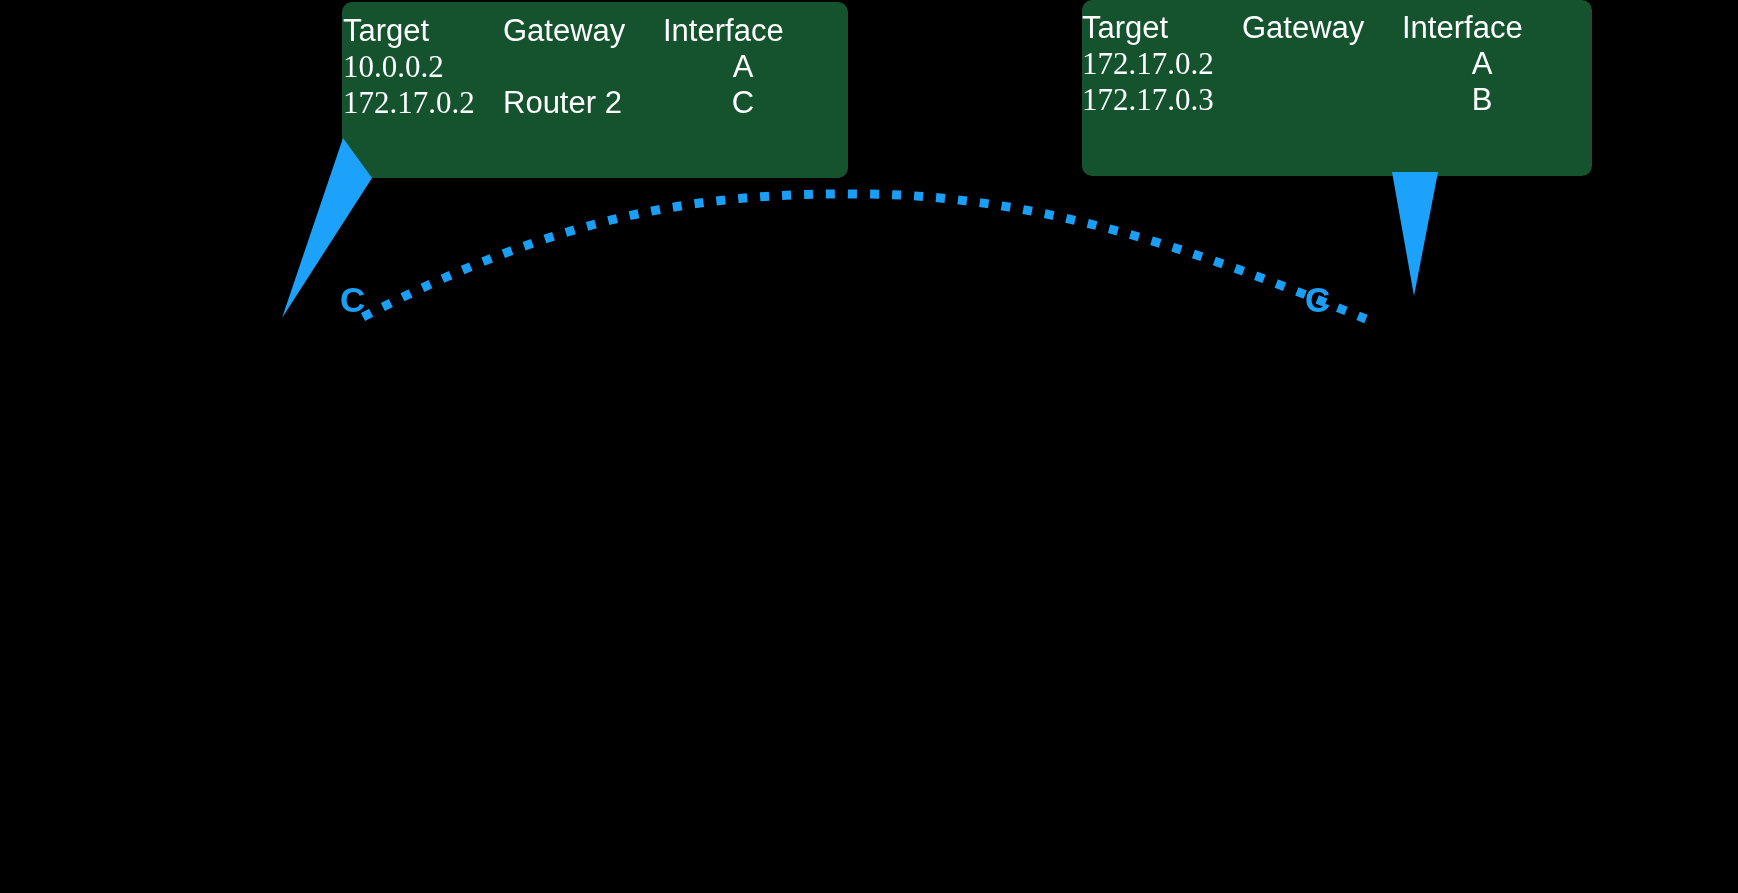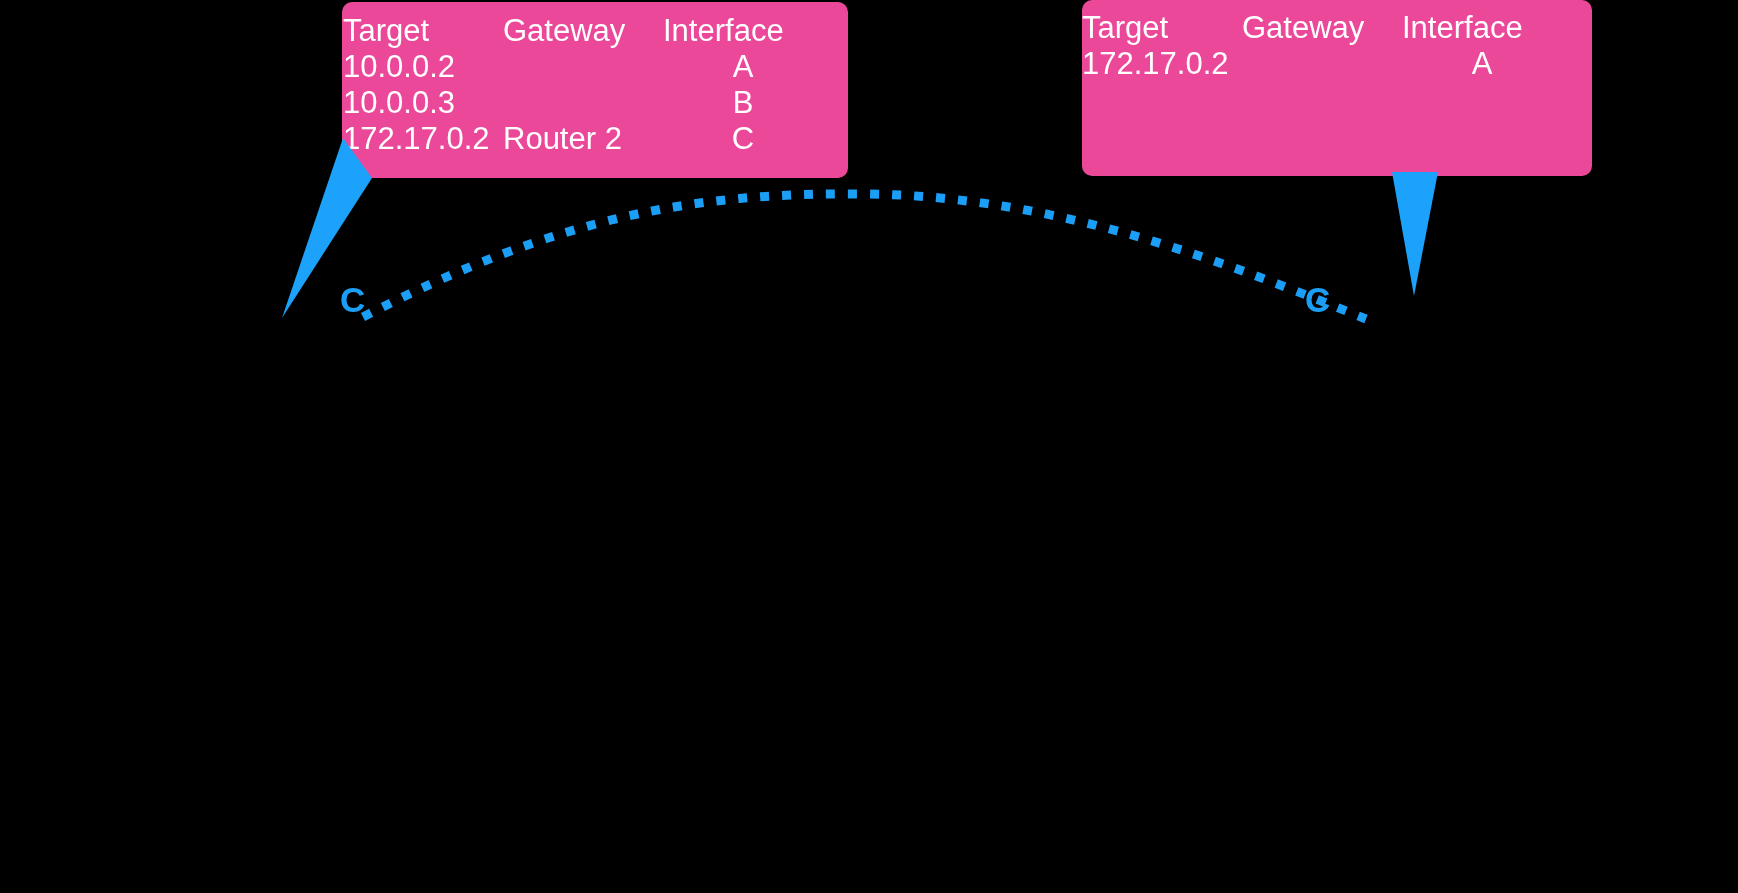--- a/index.html
+++ b/index.html
@@ -14,21 +14,21 @@
   #stage {
     position: relative;
     width: 1738px;
     height: 893px;
     background: #000000;
     overflow: hidden;
   }
   
   .callout {
     position: absolute;
-    background: #ec4899;
+    background: #14532d;
     border-radius: 10px;
     box-sizing: border-box;
     color: #ffffff;
   }
   .callout-left {
     left: 342px;
     top: 2px;
     width: 506px;
     height: 176px;
     border-radius: 10px;
@@ -54,21 +54,21 @@
     color: #ffffff;
   }
   .rt-table td, .rt-table th {
     padding: 0;
     font-weight: normal;
     height: 36px;
     vertical-align: middle;
     white-space: nowrap;
   }
   .rt-table th { text-align: left; }
-  .col-target   { width: 186px; text-align: left;   padding-left: 2px; }
+  .col-target   { width: 186px; text-align: left;   padding-left: 2px; font-family: Liberation Serif, serif; }
   .col-gateway  { width: 156px; text-align: left; }
   .col-iface    { width: 120px; text-align: center; }
   .hd-target  { text-align: left; padding-left: 2px; }
   .hd-gateway { text-align: center; }
   .hd-iface   { text-align: center; margin-top: 48px; }
   .rt-inner {
     position: absolute;
     left: 1px;
     top: 11px;
     width: 480px;
@@ -117,25 +117,20 @@
             <th class="hd-iface">Interface</th>
           </tr>
         </thead>
         <tbody>
           <tr>
             <td class="col-target">10.0.0.2</td>
             <td class="col-gateway"></td>
             <td class="col-iface">A</td>
           </tr>
           <tr>
-            <td class="col-target">10.0.0.3</td>
-            <td class="col-gateway"></td>
-            <td class="col-iface">B</td>
-          </tr>
-          <tr>
             <td class="col-target">172.17.0.2</td>
             <td class="col-gateway">Router 2</td>
             <td class="col-iface">C</td>
           </tr>
         </tbody>
       </table>
     </div>
   </div>
 
   <div class="callout callout-right">
@@ -147,20 +142,25 @@
             <th class="hd-gateway">Gateway</th>
             <th class="hd-iface">Interface</th>
           </tr>
         </thead>
         <tbody>
           <tr>
             <td class="col-target">172.17.0.2</td>
             <td class="col-gateway"></td>
             <td class="col-iface">A</td>
           </tr>
+          <tr>
+            <td class="col-target">172.17.0.3</td>
+            <td class="col-gateway"></td>
+            <td class="col-iface">B</td>
+          </tr>
         </tbody>
       </table>
     </div>
   </div>
 
   <svg id="overlay" viewBox="0 0 1738 893" xmlns="http://www.w3.org/2000/svg">
 
     <polygon class="tail" points="343,138 372,178 282,318"></polygon>
 
     <polygon class="tail" points="1392,172 1438,172 1414,296"></polygon>

